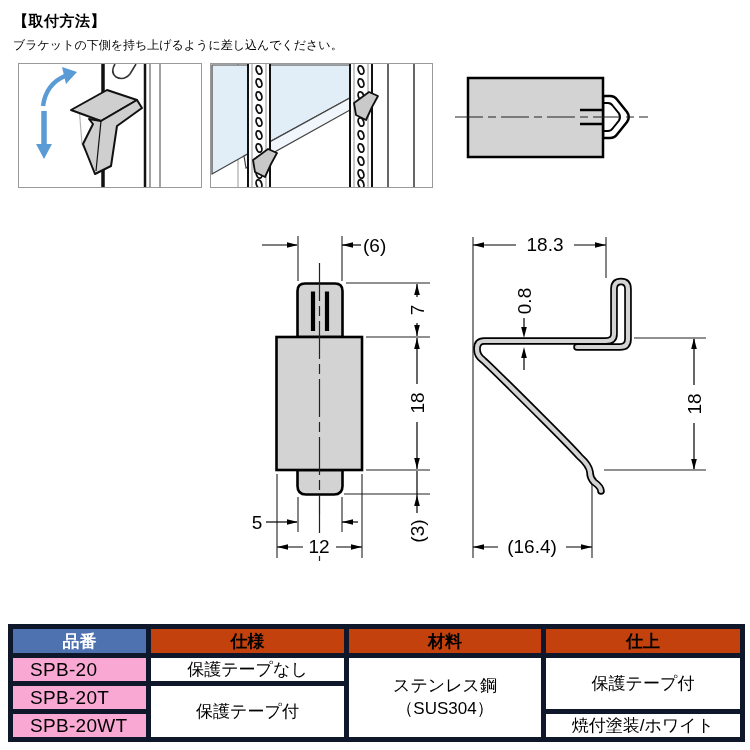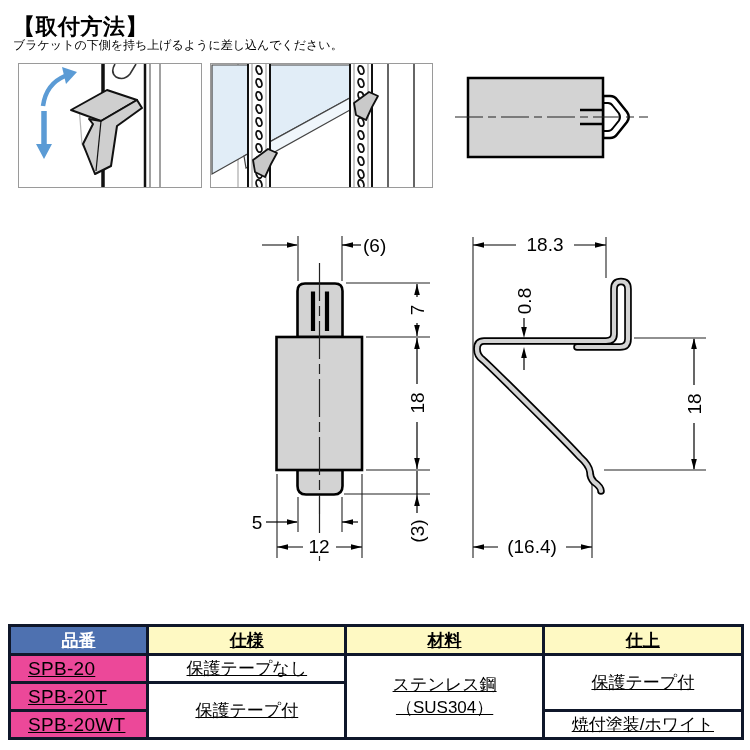--- a/index.html
+++ b/index.html
@@ -1,40 +1,40 @@
 <!DOCTYPE html>
 <html><head>
 <meta charset="utf-8">
 <style>
   html,body{margin:0;padding:0;background:#fff;}
   body{width:750px;height:750px;position:relative;font-family:"Liberation Sans",sans-serif;color:#000;overflow:hidden;}
   .abs{position:absolute;}
-  #title{left:13px;top:12px;font-size:22px;font-weight:bold;letter-spacing:.5px;}
+  #title{left:13px;top:12px;font-size:15px;font-weight:bold;letter-spacing:.5px;}
   #instruction{left:13px;top:37px;font-size:12px;}
   .figbox{border:1px solid #9a9a9a;background:#fff;}
   #box1{left:18px;top:63px;width:182px;height:123px;}
   #box2{left:210px;top:63px;width:221px;height:123px;}
   #topview{left:450px;top:62px;}
   #frontview{left:235px;top:230px;}
   #sideview{left:450px;top:230px;}
   svg{display:block;}
   svg text{font-family:"Liberation Sans",sans-serif;font-size:19px;fill:#000;}
   .ext{stroke:#222;stroke-width:1.1;}
   .dim{stroke:#000;stroke-width:1.2;}
   .arrow{fill:#000;stroke:none;}
   .cl{stroke:#222;stroke-width:1.2;}
   #spec-table{left:8px;top:624px;width:736px;border-collapse:collapse;table-layout:fixed;
     border:3px solid #000;border-left-width:2px;border-right-width:2px;}
-  #spec-table td{border:3px solid #0f172a;font-size:17px;text-align:center;vertical-align:middle;padding:0;text-decoration:underline;}
+  #spec-table td{border:5px solid #0f172a;font-size:17px;text-align:center;vertical-align:middle;padding:0;}
   #spec-table thead td{font-weight:bold;border-bottom-width:2px;}
   #spec-table tr{height:28px;}
   #spec-table thead tr{height:29px;}
   .th-blue{background:#4e71b0;color:#fff;}
-  .th-gray{background:#fef9c3;}
-  .part-cell{background:#ec4899;text-align:left !important;padding-left:17px !important;
+  .th-gray{background:#c2410c;}
+  .part-cell{background:#f9a8d4;text-align:left !important;padding-left:17px !important;
     font-size:19px !important;letter-spacing:.3px;}
   .mat-cell div{line-height:1.35;}
 </style>
 </head>
 <body>
 
 <div id="title" class="abs">【取付方法】</div>
 <div id="instruction" class="abs">ブラケットの下側を持ち上げるように差し込んでください。</div>
 
 <div id="box1" class="abs figbox">

